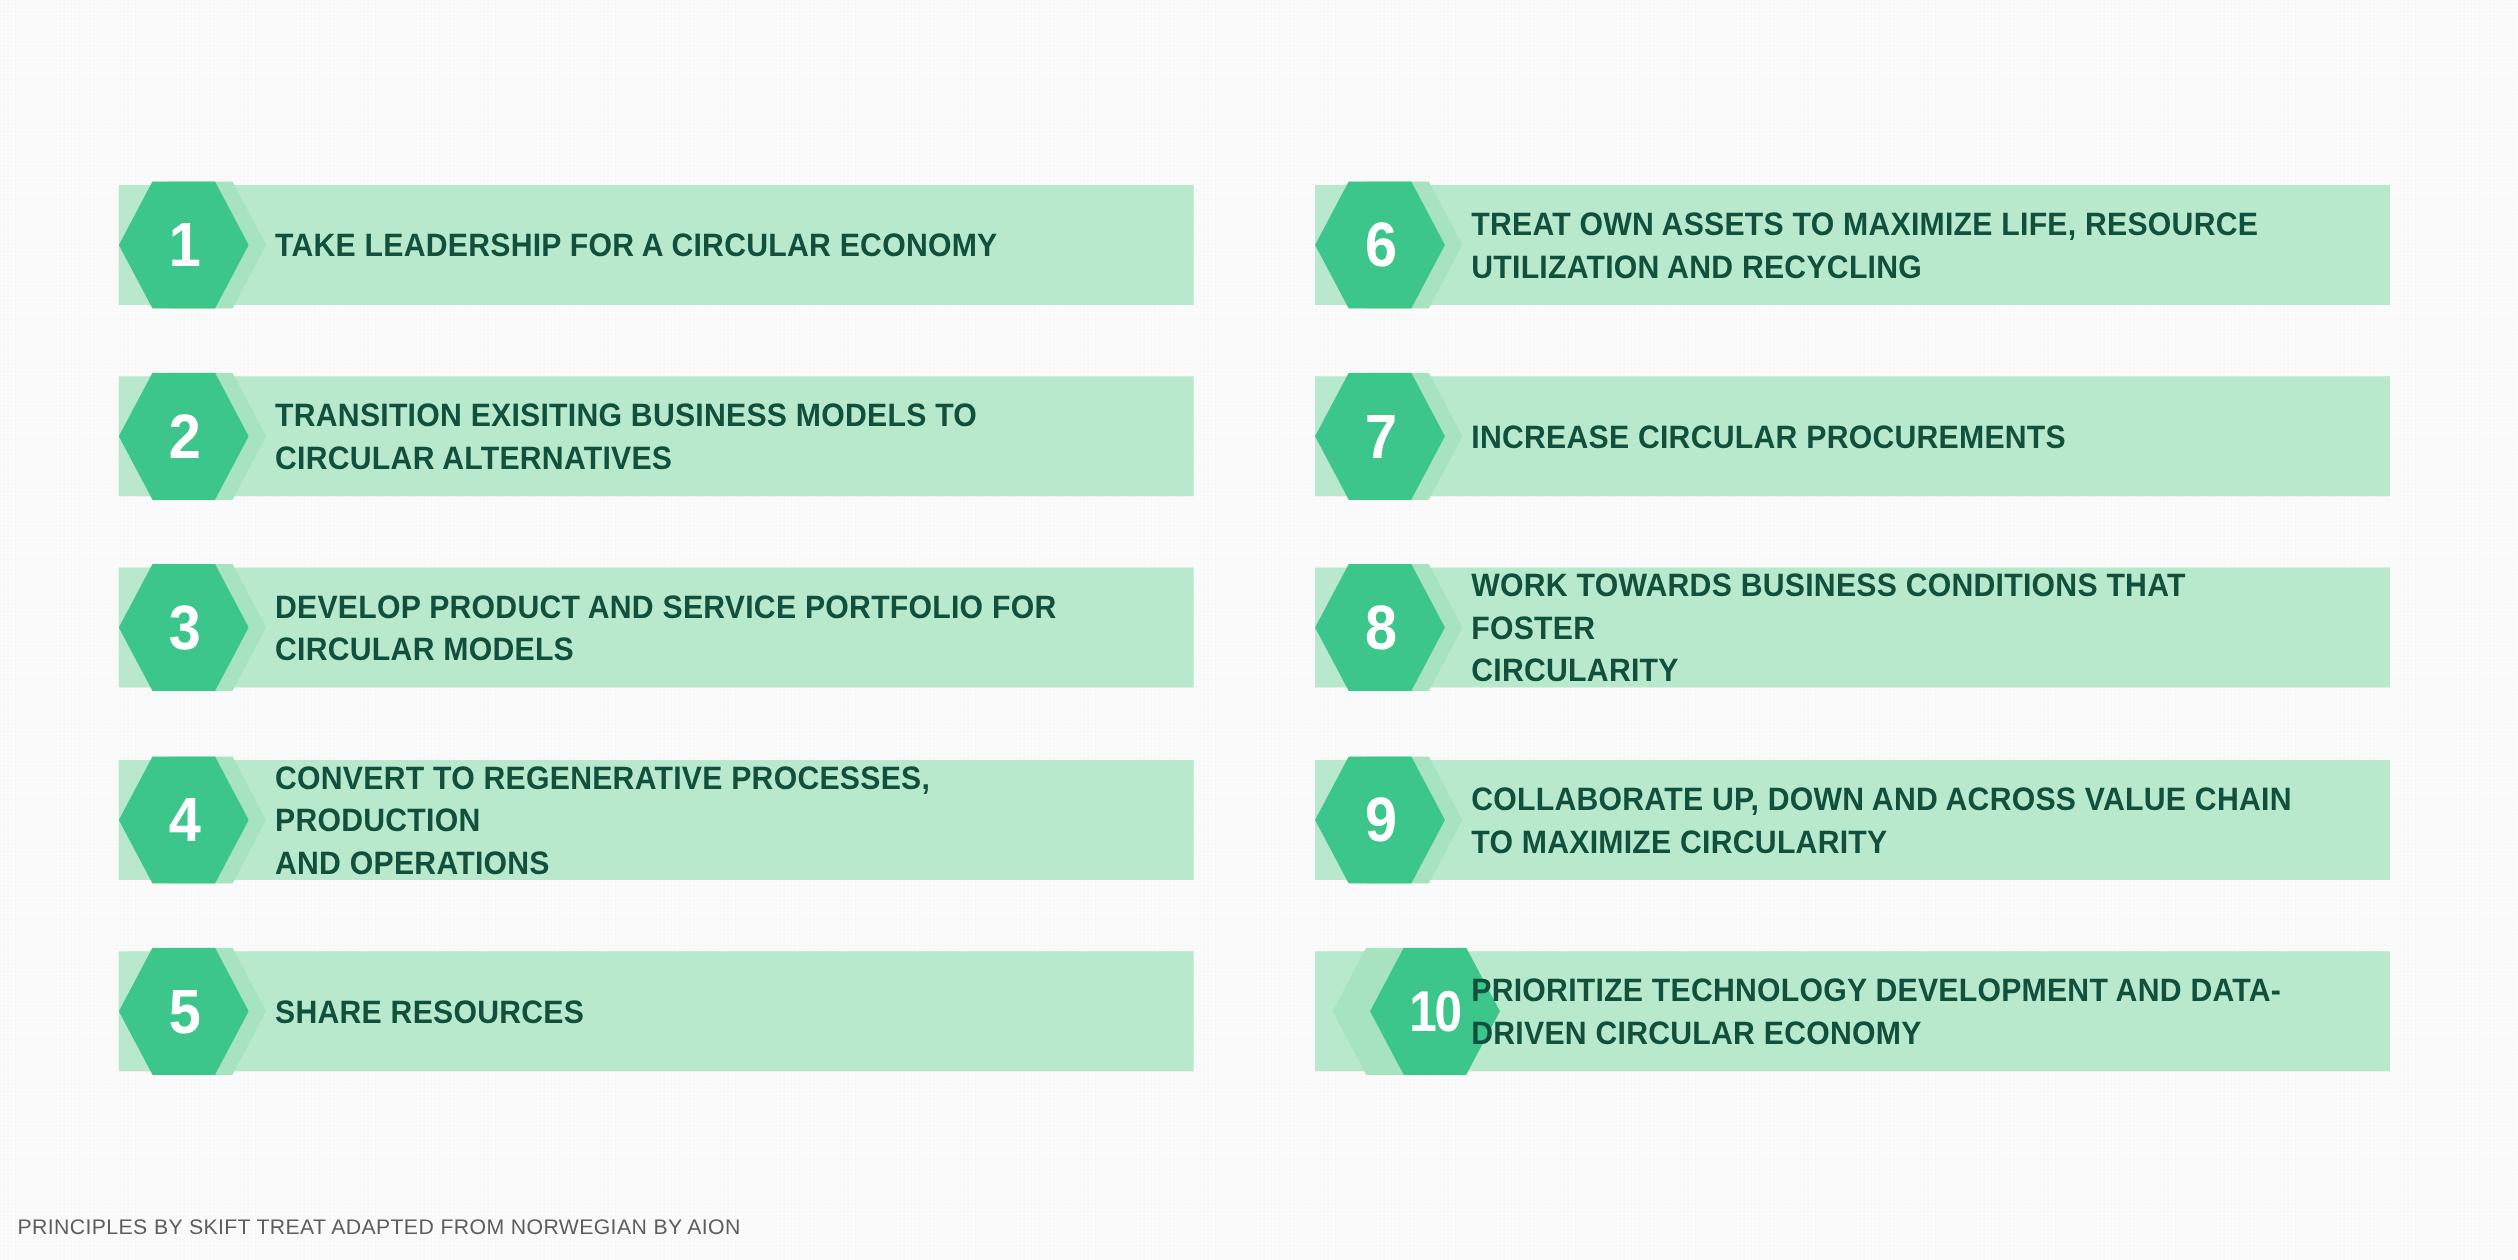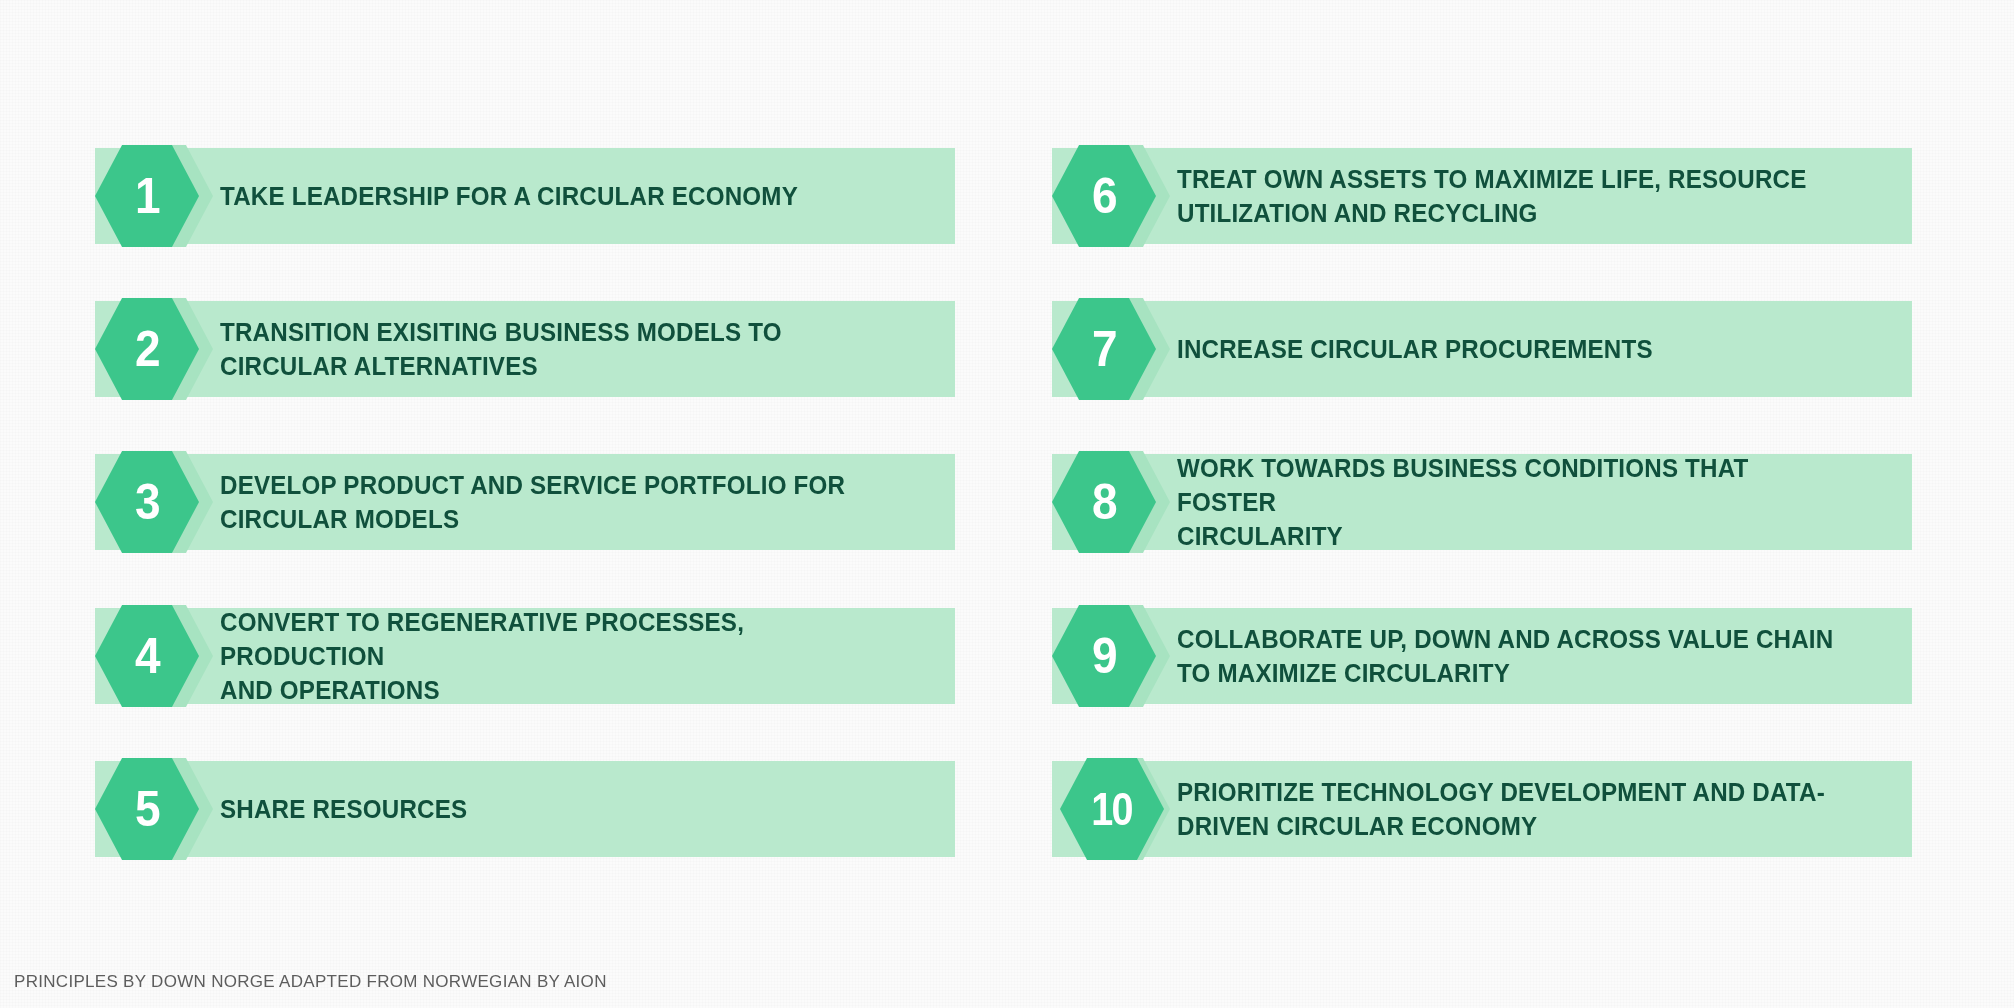--- a/index.html
+++ b/index.html
@@ -189,22 +189,22 @@
         <div class="hex-echo" style="left: 1066px; background: rgb(167, 227, 193);"></div>
         <div class="hex" style="left: 1052px; background: rgb(60, 198, 139);">
           <span class="hex-num" style="color: rgb(255, 255, 255);">9</span>
         </div>
         <div class="label" style="left: 1177px; width: 725px; color: rgb(16, 80, 60);">COLLABORATE UP, DOWN AND ACROSS VALUE CHAIN
 TO MAXIMIZE CIRCULARITY</div>
       </div>
       <div class="row" style="top: 761px; left: 0px;">
         <div class="bar" style="left: 1052px; width: 860px; background: rgb(185, 233, 205);"></div>
         <div class="hex-echo" style="left: 1066px; background: rgb(167, 227, 193);"></div>
-        <div class="hex" style="left: 1060px; background: rgb(60, 198, 139);">
+        <div class="hex" style="left: 1096px; background: rgb(60, 198, 139);">
           <span class="hex-num wide" style="color: rgb(255, 255, 255);">10</span>
         </div>
         <div class="label" style="left: 1177px; width: 725px; color: rgb(16, 80, 60);">PRIORITIZE TECHNOLOGY DEVELOPMENT AND DATA-
 DRIVEN CIRCULAR ECONOMY</div>
       </div>
     </div>
 
-  <div class="footer">PRINCIPLES BY DOWN NORGE ADAPTED FROM NORWEGIAN BY AION</div>
+  <div class="footer">PRINCIPLES BY SKIFT TREAT ADAPTED FROM NORWEGIAN BY AION</div>
 </div>
 
 </body></html>

